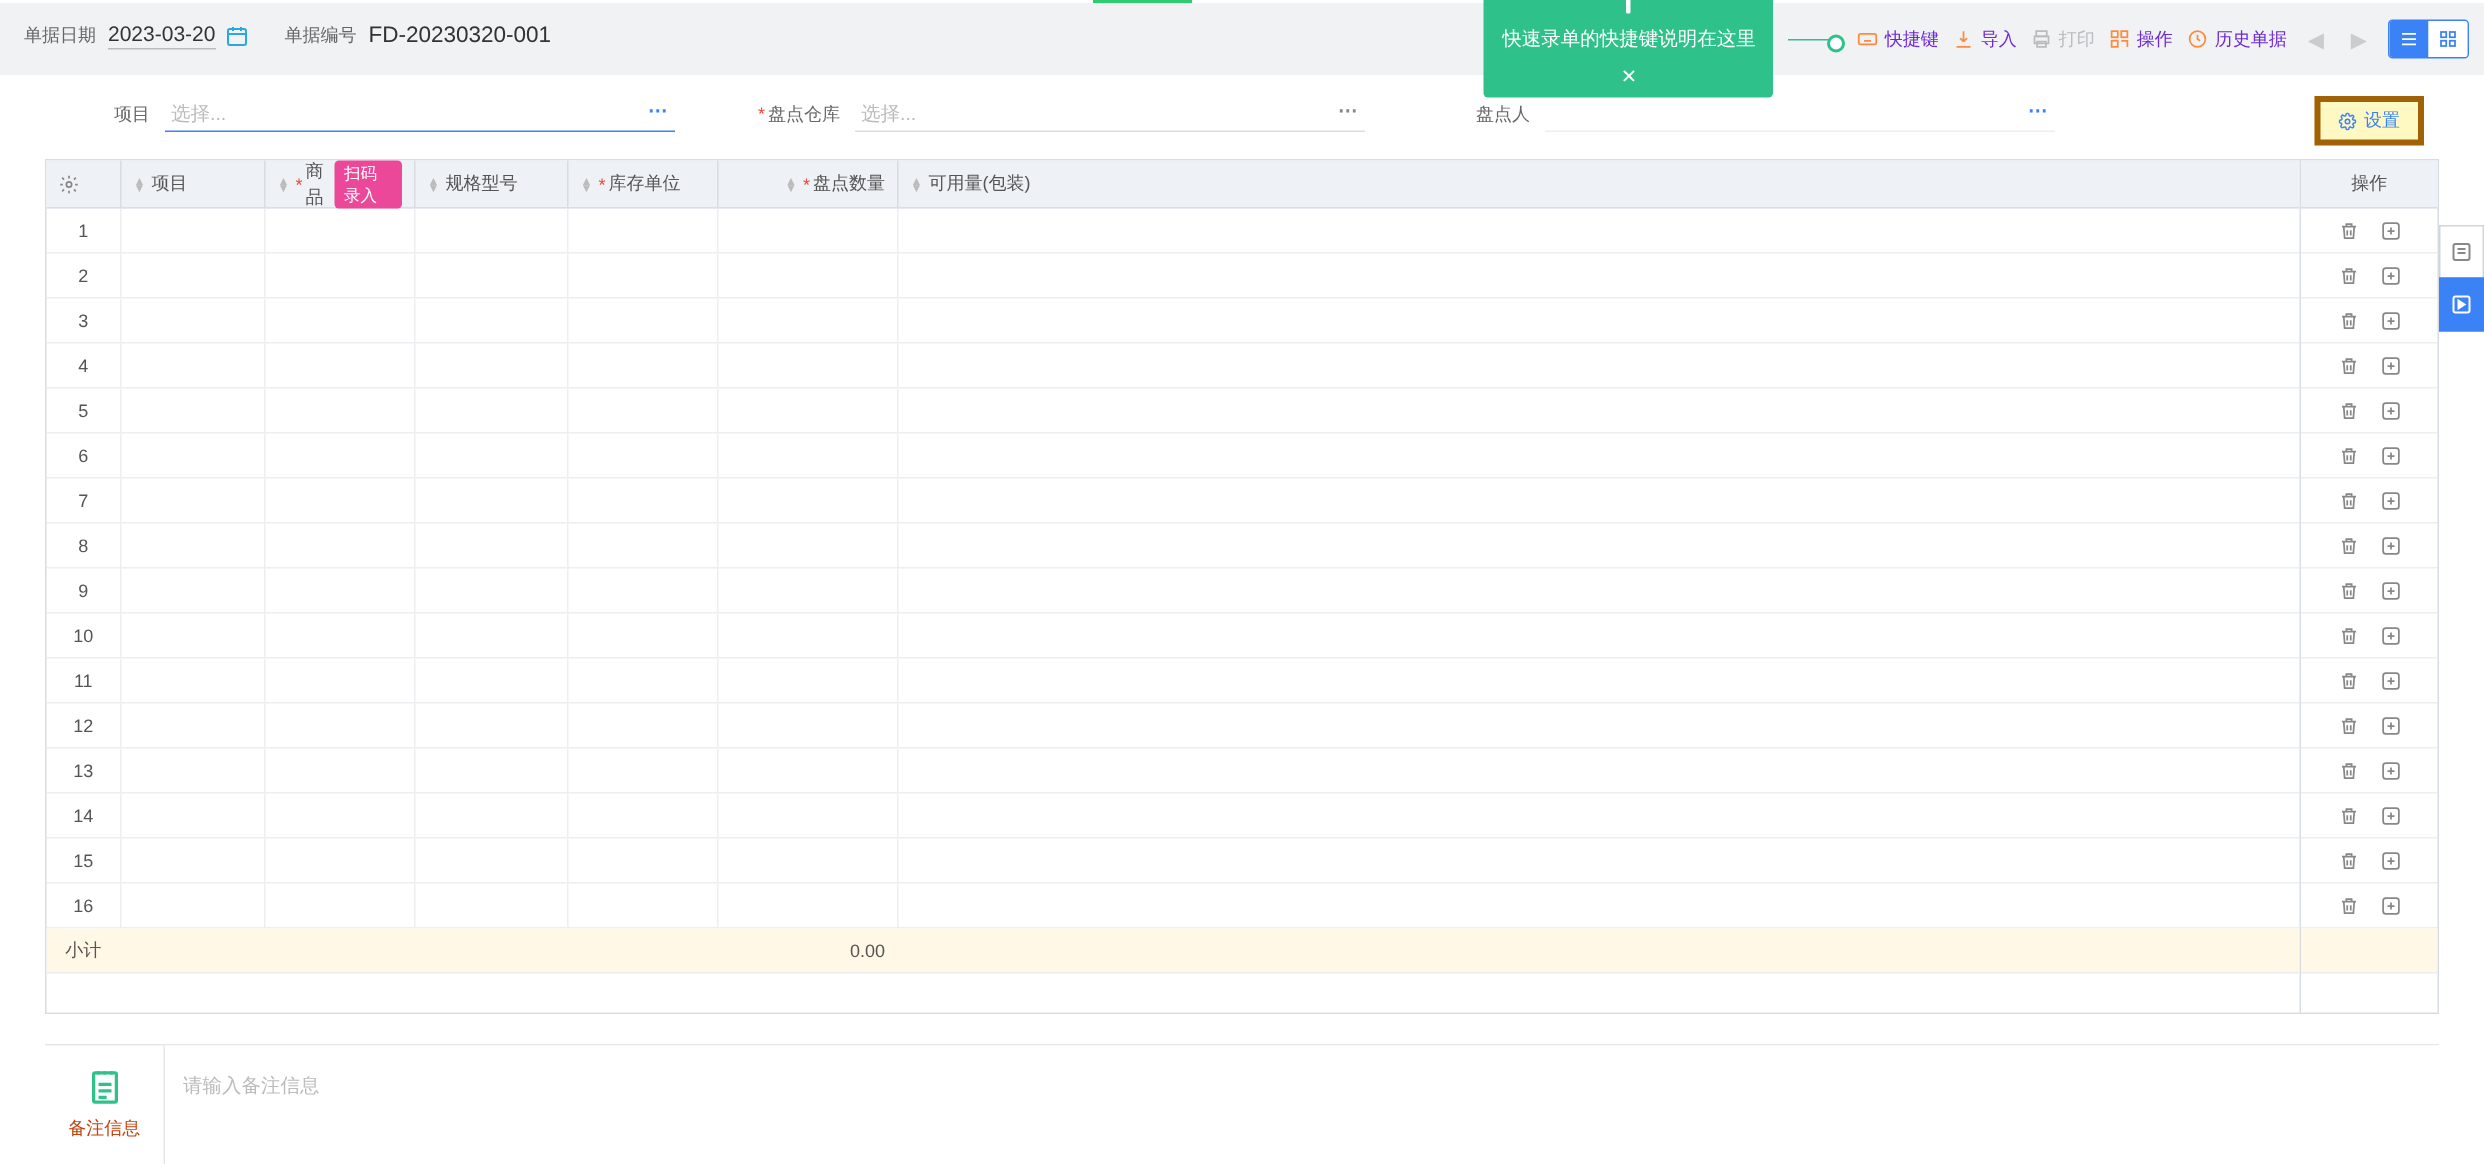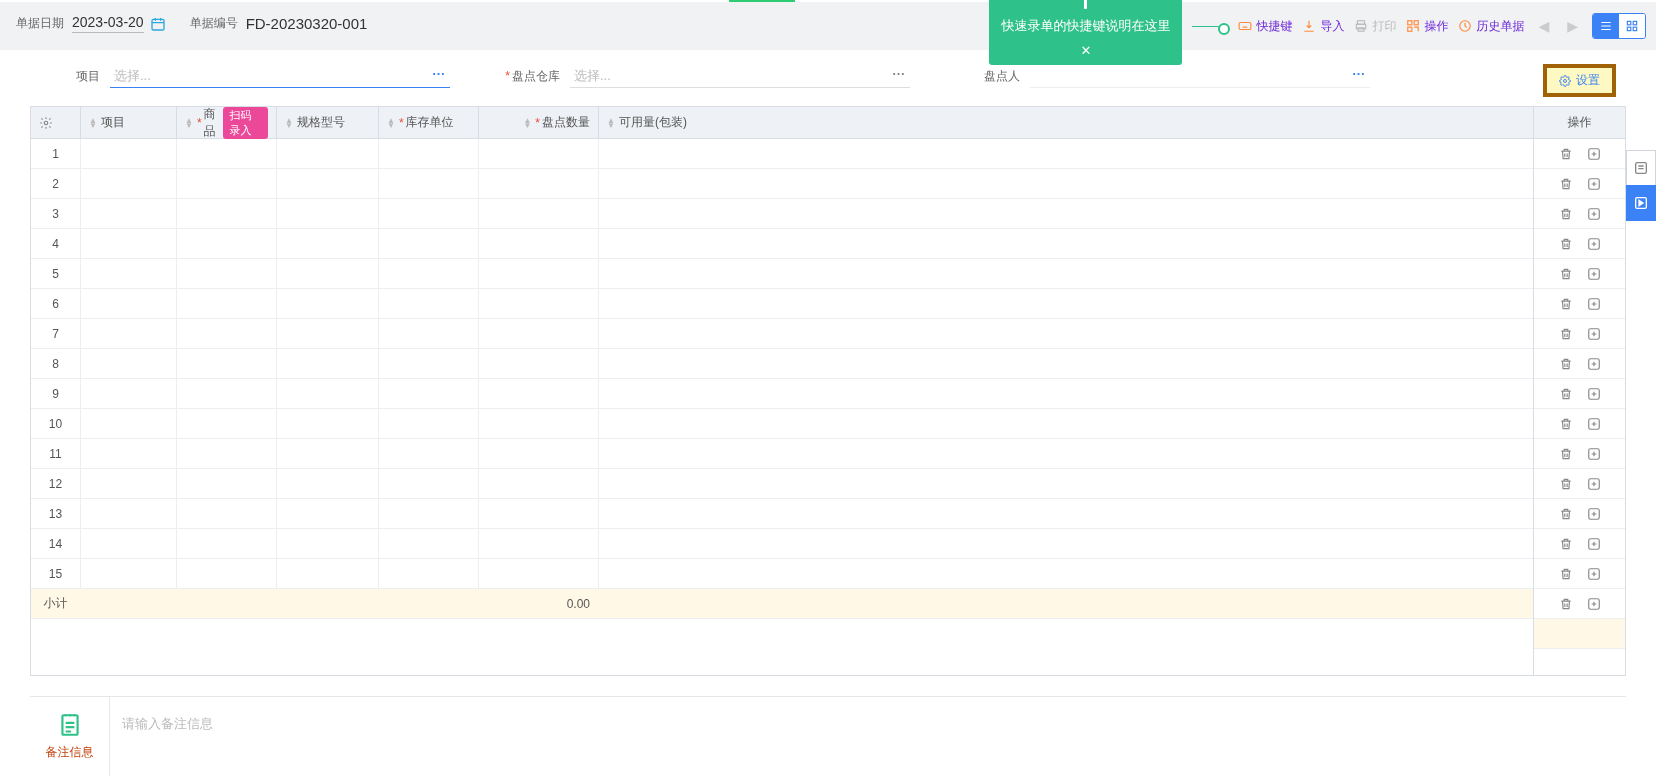--- a/index.html
+++ b/index.html
@@ -388,20 +388,29 @@
             <div class="td c-gear center">14</div>
             <div class="td c-proj"></div>
             <div class="td c-goods"></div>
             <div class="td c-spec"></div>
             <div class="td c-unit"></div>
             <div class="td c-qty right"></div>
             <div class="td c-avail"></div>
           </div>
           <div class="tr">
             <div class="td c-gear center">15</div>
+            <div class="td c-proj"></div>
+            <div class="td c-goods"></div>
+            <div class="td c-spec"></div>
+            <div class="td c-unit"></div>
+            <div class="td c-qty right"></div>
+            <div class="td c-avail"></div>
+          </div>
+          <div class="tr">
+            <div class="td c-gear center">16</div>
             <div class="td c-proj"></div>
             <div class="td c-goods"></div>
             <div class="td c-spec"></div>
             <div class="td c-unit"></div>
             <div class="td c-qty right"></div>
             <div class="td c-avail"></div>
           </div>
           <div class="tr subtotal">
             <div class="td c-gear center">小计</div>
             <div class="td c-proj"></div>

